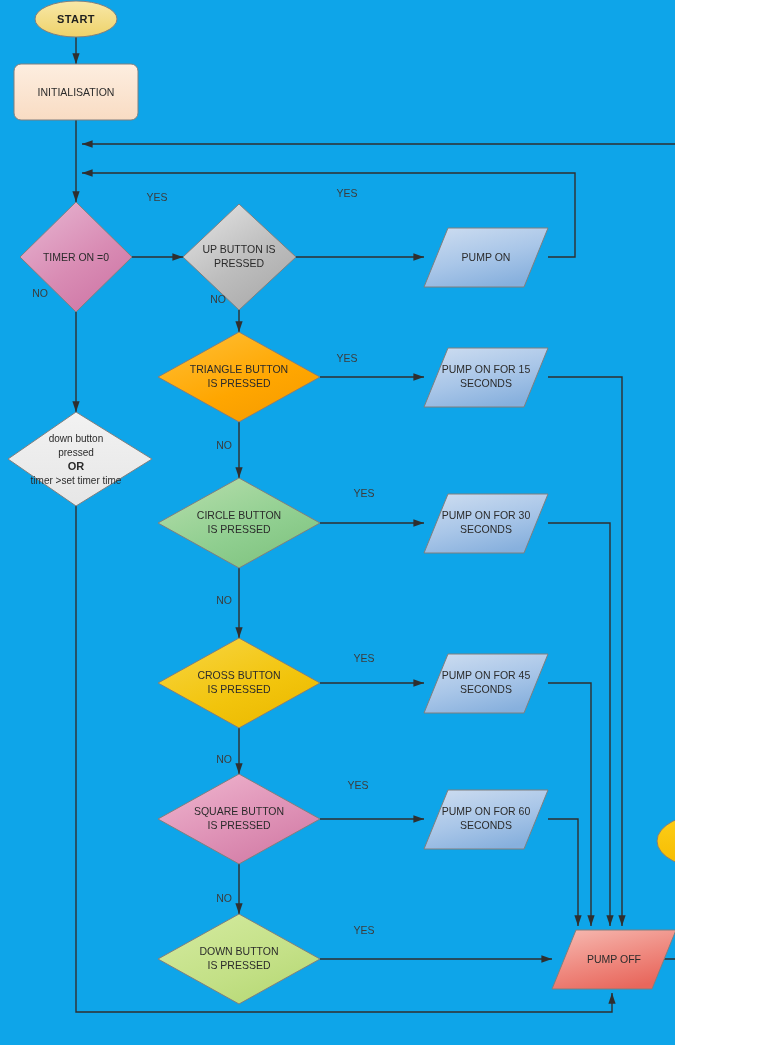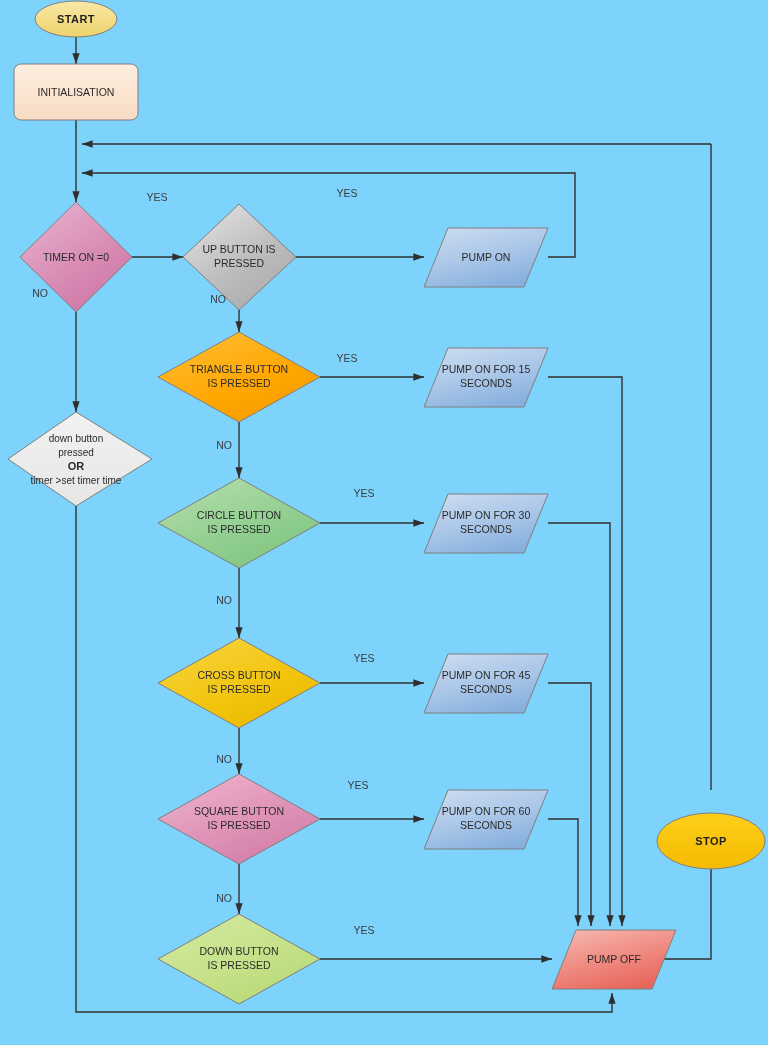--- a/index.html
+++ b/index.html
@@ -6,23 +6,23 @@
   html, body {
     margin: 0;
     padding: 0;
     background: #ffffff;
   }
   body {
     font-family: "Liberation Sans", sans-serif;
   }
   #flowchart-root {
     position: relative;
-    width: 768px;
+    width: 675px;
     height: 1045px;
-    background: #7dd3fc;
+    background: #0ea5e9;
     overflow: hidden;
   }
   svg.fc {
     display: block;
     width: 768px;
     height: 1045px;
   }
   .node-label {
     font-family: "Liberation Sans", sans-serif;
     font-size: 10.5px;

